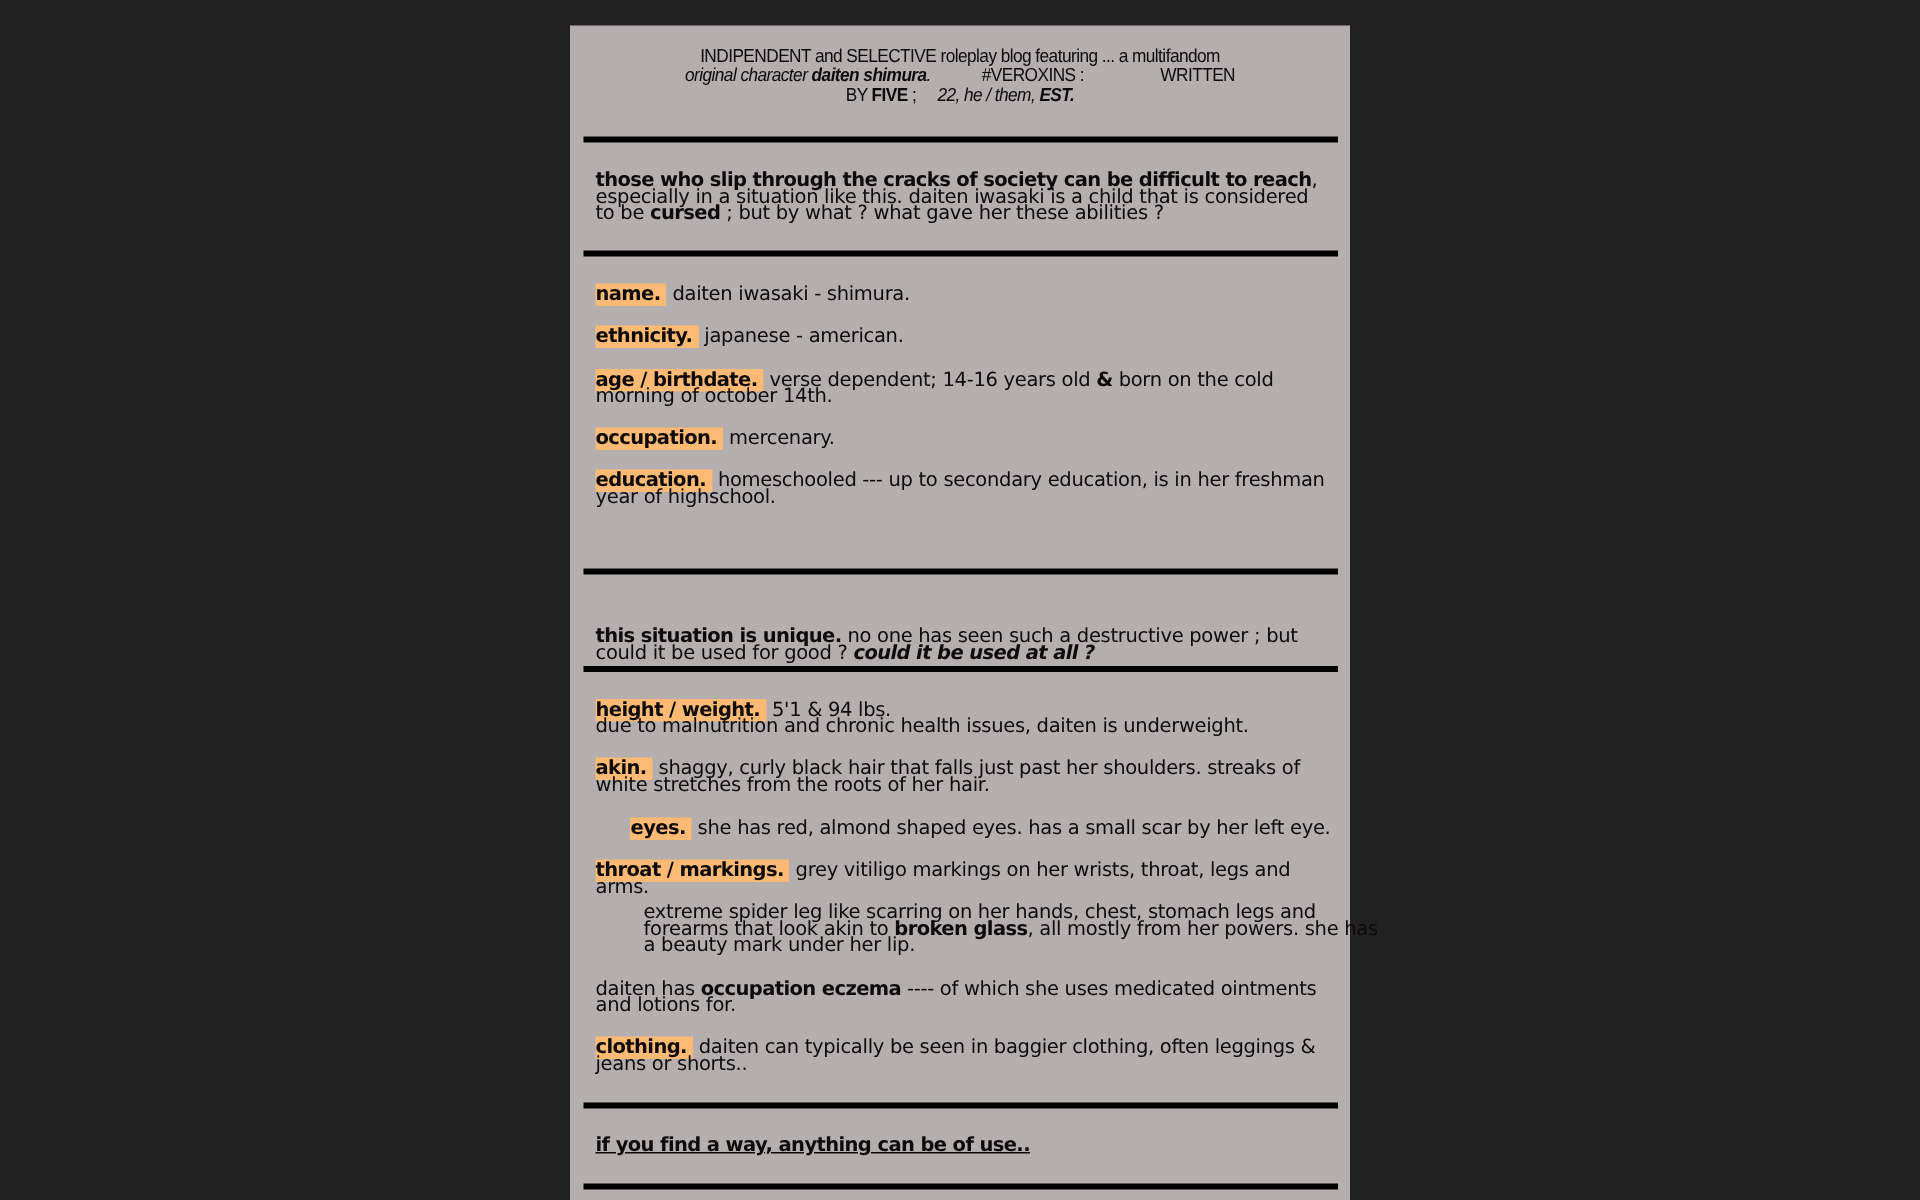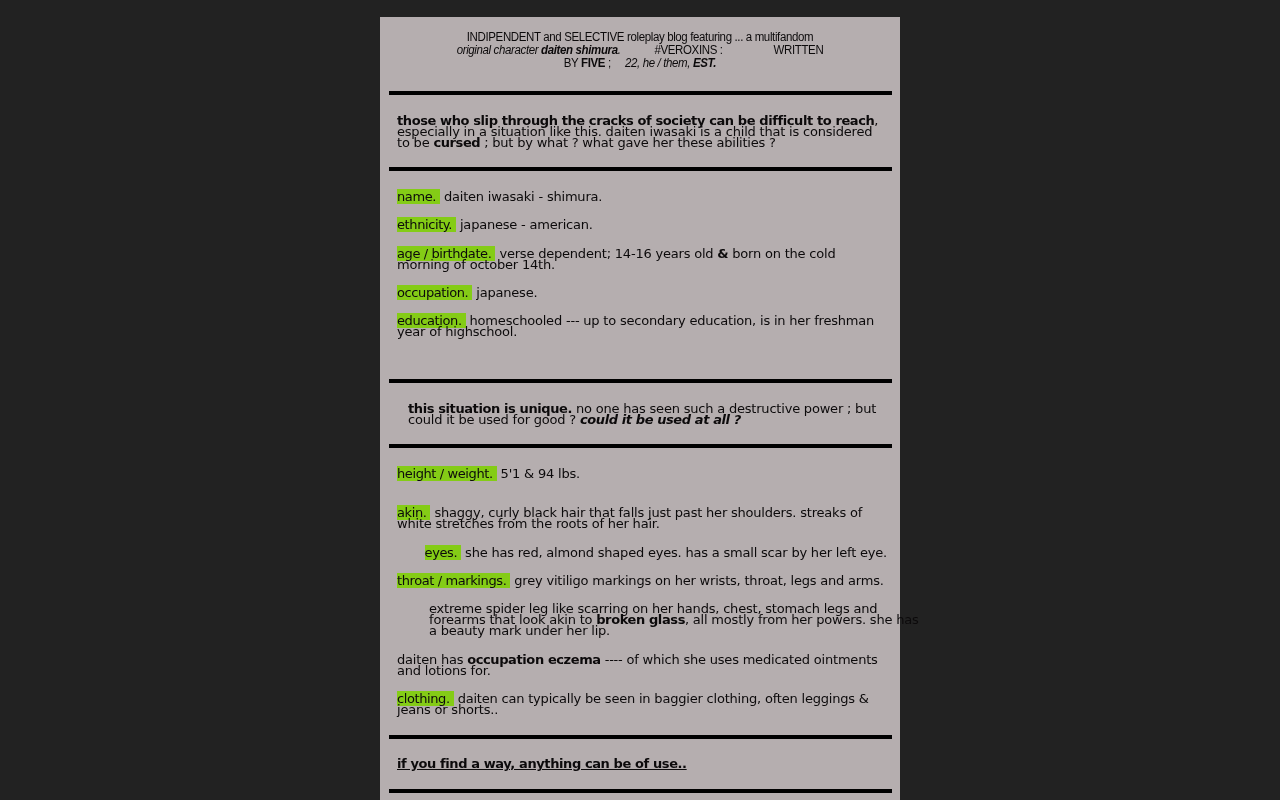--- a/index.html
+++ b/index.html
@@ -53,22 +53,22 @@
       line-height: 11px;
       letter-spacing: -0.2px;
     }
     .row {
       position: absolute;
       left: 0;
       width: 490px;
       white-space: normal;
     }
     .lbl {
-      font-weight: normal;
-      background: #84cc16;
+      font-weight: bold;
+      background: #fdba74;
       padding-right: 4px;
       letter-spacing: -0.4px;
     }
     .strong { font-weight: bold; letter-spacing: -0.4px; }
     .bi { font-weight: bold; font-style: italic; letter-spacing: -0.4px; }
   </style>
 </head>
 <body>
 
 <div class="panel">
@@ -84,34 +84,34 @@
   <div class="section" style="top:98px;">
     <div class="row" style="top:0;"><span class="strong">those who slip through the cracks of society can be difficult to reach</span><span>, especially in a situation like this. daiten iwasaki is a child that is considered to be </span><span class="strong">cursed</span><span> ; but by what ? what gave her these abilities ?</span></div>
   </div>
 
   <div class="divider" style="top:150px;"></div>
 
   <div class="section" style="top:174px;">
     <div class="row" style="top:0;"><span class="lbl">name.</span> <span>daiten iwasaki - shimura.</span></div>
     <div class="row" style="top:28px;"><span class="lbl">ethnicity.</span> <span>japanese - american.</span></div>
     <div class="row" style="top:57px;"><span class="lbl">age / birthdate.</span> <span>verse dependent; 14-16 years old </span><span class="strong">&amp;</span><span> born on the cold morning of october 14th.</span></div>
-    <div class="row" style="top:96px;"><span class="lbl">occupation.</span> <span>japanese.</span></div>
+    <div class="row" style="top:96px;"><span class="lbl">occupation.</span> <span>mercenary.</span></div>
     <div class="row" style="top:124px;"><span class="lbl">education.</span> <span>homeschooled --- up to secondary education, is in her freshman year of highschool.</span><br></div>
   </div>
 
   <div class="divider" style="top:362px;"></div>
 
   <div class="section" style="top:386px;">
-    <div class="row" style="top:0;margin-left:11px;"><span class="strong">this situation is unique.</span><span> no one has seen such a destructive power ; but could it be used for good ? </span><span class="bi">could it be used at all ?</span></div>
+    <div class="row" style="top:16px;"><span class="strong">this situation is unique.</span><span> no one has seen such a destructive power ; but could it be used for good ? </span><span class="bi">could it be used at all ?</span></div>
   </div>
 
   <div class="divider" style="top:427px;"></div>
 
   <div class="section" style="top:451px;">
-    <div class="row" style="top:0;"><span class="lbl">height / weight.</span> <span>5'1 &amp; 94 lbs.</span><br></div>
+    <div class="row" style="top:0;"><span class="lbl">height / weight.</span> <span>5'1 &amp; 94 lbs.</span><br><span>due to malnutrition and chronic health issues, daiten is underweight.</span></div>
     <div class="row" style="top:39px;"><span class="lbl">akin.</span> <span>shaggy, curly black hair that falls just past her shoulders. streaks of white stretches from the roots of her hair.</span></div>
     <div class="row" style="top:79px;text-align:right;"><span class="lbl">eyes.</span> <span>she has red, almond shaped eyes. has a small scar by her left eye.</span></div>
     <div class="row" style="top:107px;"><span class="lbl">throat / markings.</span> <span>grey vitiligo markings on her wrists, throat, legs and arms.</span></div>
     <div class="row" style="top:135px;margin-left:32px;"><span>extreme spider leg like scarring on her hands, chest, stomach legs and forearms that look akin to </span><span class="strong">broken glass</span><span>, all mostly from her powers. she has a beauty mark under her lip.</span></div>
     <div class="row" style="top:186px;"><span>daiten has </span><span class="strong">occupation eczema</span><span> ---- of which she uses medicated ointments and lotions for.</span></div>
     <div class="row" style="top:225px;"><span class="lbl">clothing.</span> <span>daiten can typically be seen in baggier clothing, often leggings &amp; jeans or shorts..</span></div>
   </div>
 
   <div class="divider" style="top:718px;"></div>
 

